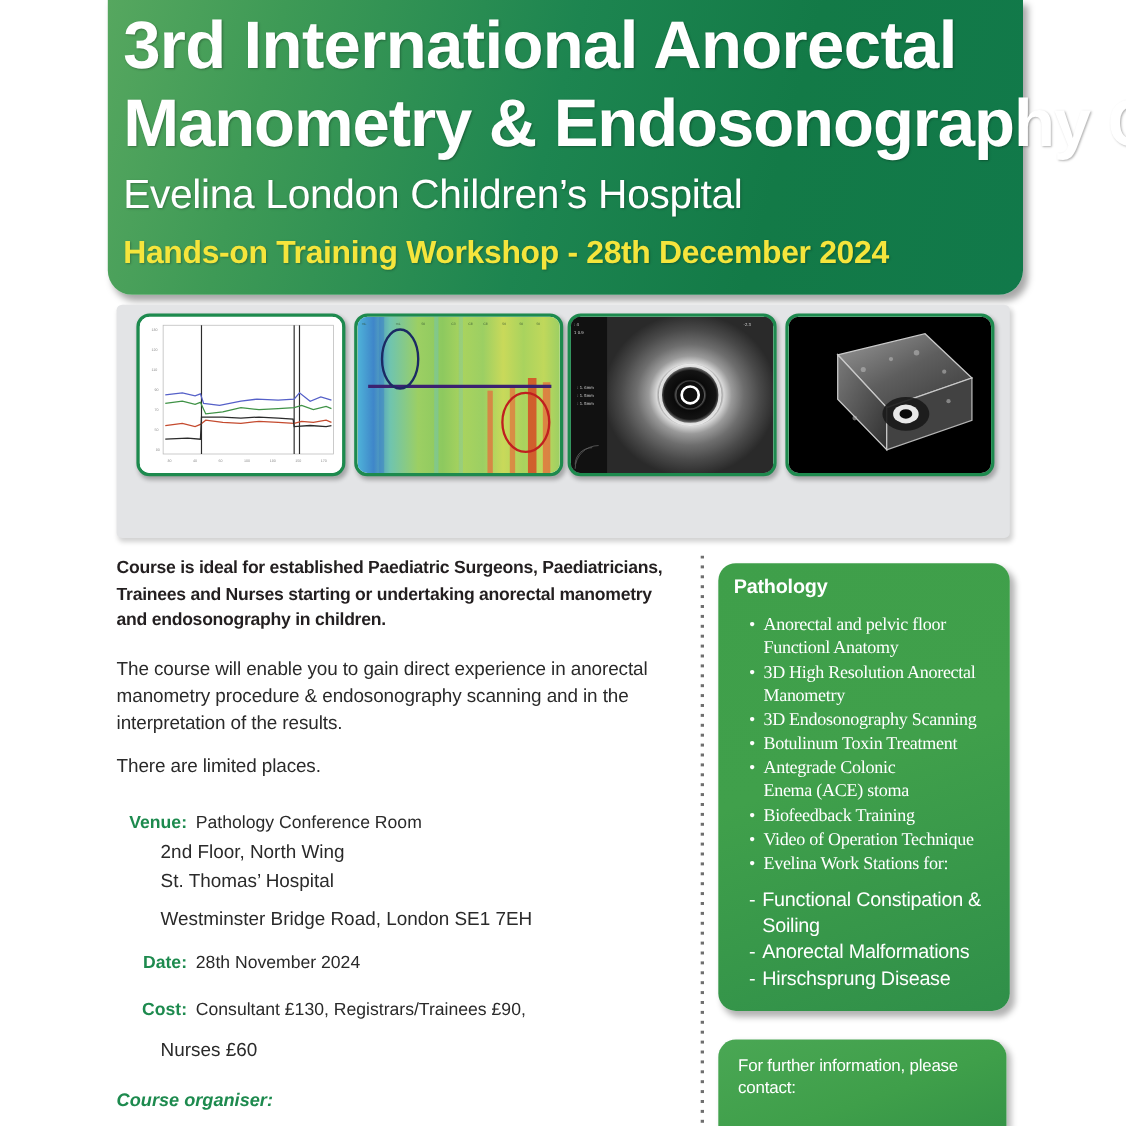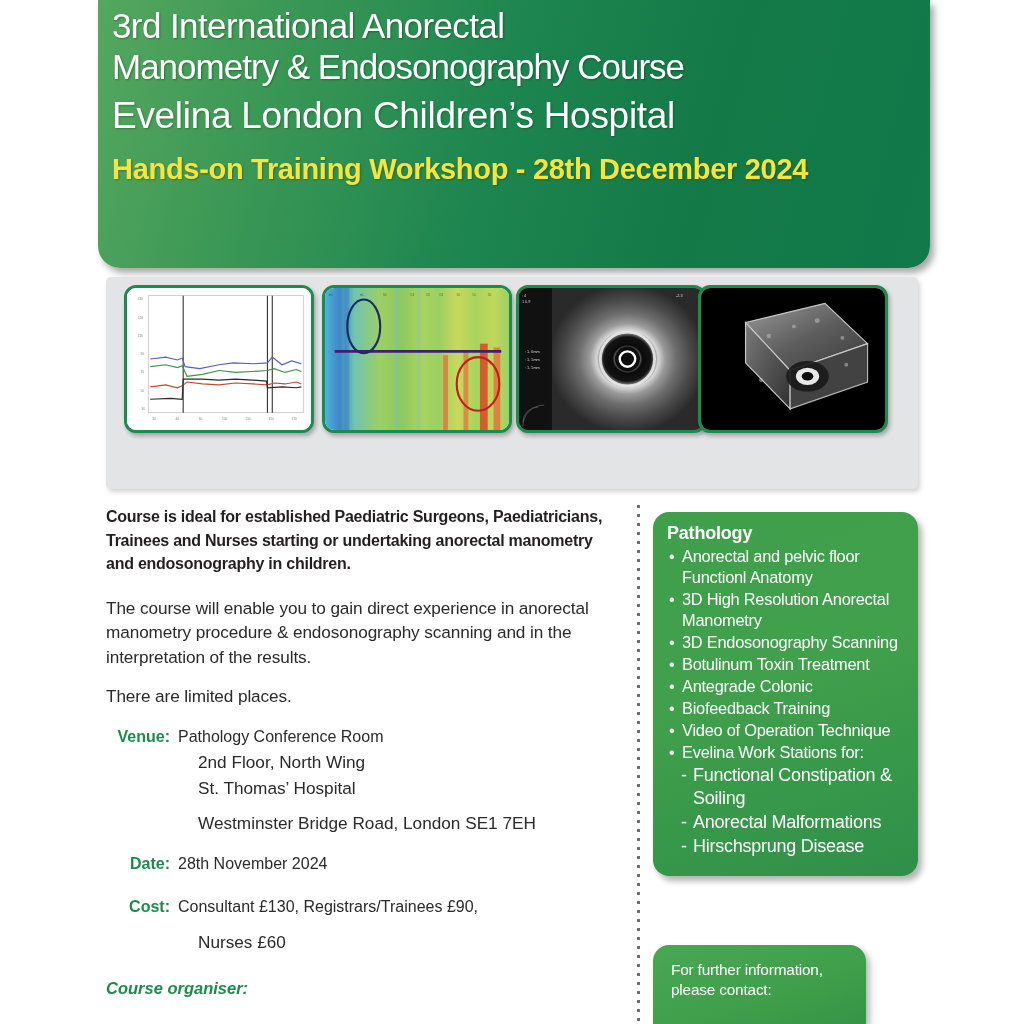--- a/index.html
+++ b/index.html
@@ -25,22 +25,22 @@
     height: 268px;
     border-bottom-left-radius: 22px;
     border-bottom-right-radius: 22px;
     background: linear-gradient(105deg, #56a75f 0%, #3e9a56 18%, #1d8550 48%, #137a47 72%, #11794a 100%);
     box-shadow: 4px 5px 7px rgba(0,0,0,0.35);
     box-sizing: border-box;
     padding: 6px 22px 0 14px;
   }
   .hdr-line1, .hdr-line2 {
     color: #ffffff;
-    font-weight: normal;
-    font-size: 35px;
+    font-weight: bold;
+    font-size: 61px;
     line-height: 1.17;
     letter-spacing: -0.6px;
     white-space: nowrap;
     text-shadow: 1px 1px 2px rgba(0,0,0,0.30);
   }
   .hdr-line2 { letter-spacing: -1.0px; }
   .hdr-sub {
     color: #ffffff;
     font-size: 37px;
     line-height: 1.5;
@@ -71,21 +71,21 @@
     box-shadow: 2px 3px 5px rgba(0,0,0,0.18);
   }
   .gitem {
     position: absolute;
     top: 8px;
     width: 190px;
   }
   .gitem.g1 { left: 18px; }
   .gitem.g2 { left: 216px; }
   .gitem.g3 { left: 410px; }
-  .gitem.g4 { left: 592px; }
+  .gitem.g4 { left: 608px; }
 
   .gframe {
     width: 190px;
     height: 148px;
     border: 3px solid #1d8a4e;
     border-radius: 12px;
     overflow: hidden;
     box-sizing: border-box;
     background: #ffffff;
     box-shadow: 2px 3px 4px rgba(0,0,0,0.28);
@@ -136,33 +136,33 @@
     letter-spacing: -0.25px;
     margin: 0 0 20px 0;
   }
   .para {
     font-size: 17.2px;
     line-height: 1.44;
     letter-spacing: -0.1px;
     margin: 0 0 14px 0;
     color: #2a2a2a;
   }
-  .para.limited { margin-bottom: 16px; }
+  .para.limited { margin-bottom: 28px; }
 
   .kv { display: flex; font-size: 16px; line-height: 1.52; color: #2a2a2a; }
   .kv .k {
     color: #1d8a4e;
     font-weight: bold;
     flex: 0 0 64px;
     text-align: right;
     padding-right: 8px;
     white-space: nowrap;
   }
   .kv .v { flex: 1 1 auto; }
-  .venue-extra { margin-left: 92px; font-size: 17.2px; line-height: 1.52; color: #2a2a2a; }
+  .venue-extra { margin-left: 40px; font-size: 17.2px; line-height: 1.52; color: #2a2a2a; }
   .venue-gap { height: 9px; }
   .cost-gap { height: 10px; }
   .kv.date { margin-top: 16px; }
   .kv.cost { margin-top: 18px; }
 
   .organiser {
     color: #1d8a4e;
     font-weight: bold;
     font-style: italic;
     font-size: 16.5px;
@@ -182,21 +182,21 @@
     box-sizing: border-box;
     color: #ffffff;
   }
   .prog-title {
     font-weight: bold;
     font-size: 18px;
     line-height: 1.3;
     margin-bottom: 1px;
     letter-spacing: -0.2px;
   }
-  .prog-list { list-style: none; margin: 0; padding: 0; }
+  .prog-list { list-style: none; margin: 12px; padding: 0; font-family: Liberation Serif, serif; }
   .prog-list li {
     font-size: 16.4px;
     line-height: 1.28;
     letter-spacing: -0.25px;
     padding-left: 15px;
     position: relative;
     margin-bottom: 1px;
   }
   .prog-list li::before {
     content: "\2022";
@@ -219,21 +219,21 @@
     position: absolute;
     left: 14px;
     top: 0;
   }
   .sublist li .cont2 { display: block; }
 
   .contactbox {
     position: absolute;
     left: 653px;
     top: 945px;
-    width: 213px;
+    width: 262px;
     height: 79px;
     border-top-left-radius: 16px;
     border-top-right-radius: 16px;
     background: linear-gradient(160deg, #4aa754 0%, #3f9f4a 60%, #359447 100%);
     box-shadow: 4px 4px 6px rgba(0,0,0,0.28);
     padding: 15px 12px 0 18px;
     box-sizing: border-box;
     color: #ffffff;
   }
   .contact-lead { font-size: 15.4px; line-height: 1.3; letter-spacing: -0.2px; }
@@ -462,20 +462,21 @@
       <span class="cont">Manometry</span>
     </li>
     <li>
       <span>3D Endosonography Scanning</span>
     </li>
     <li>
       <span>Botulinum Toxin Treatment</span>
     </li>
     <li>
       <span>Antegrade Colonic</span>
+      <span class="cont">Enema (ACE) stoma</span>
     </li>
     <li>
       <span>Biofeedback Training</span>
     </li>
     <li>
       <span>Video of Operation Technique</span>
     </li>
     <li>
       <span>Evelina Work Stations for:</span>
     </li>

